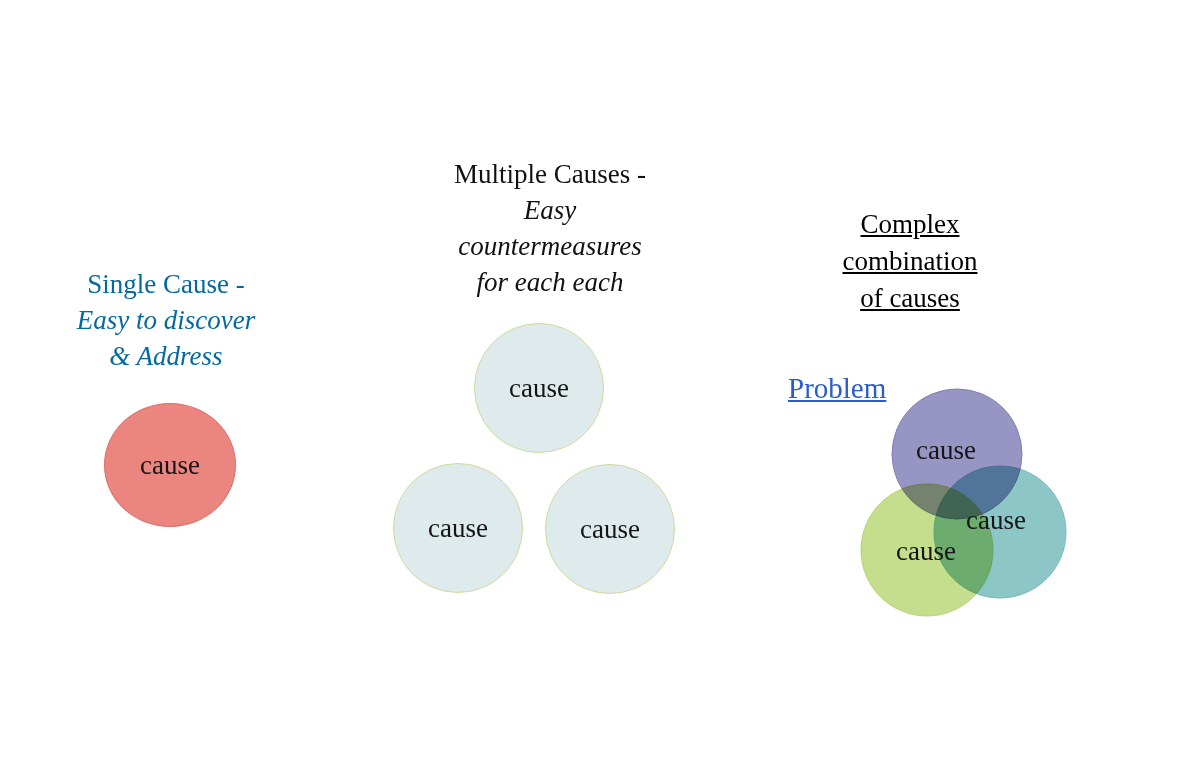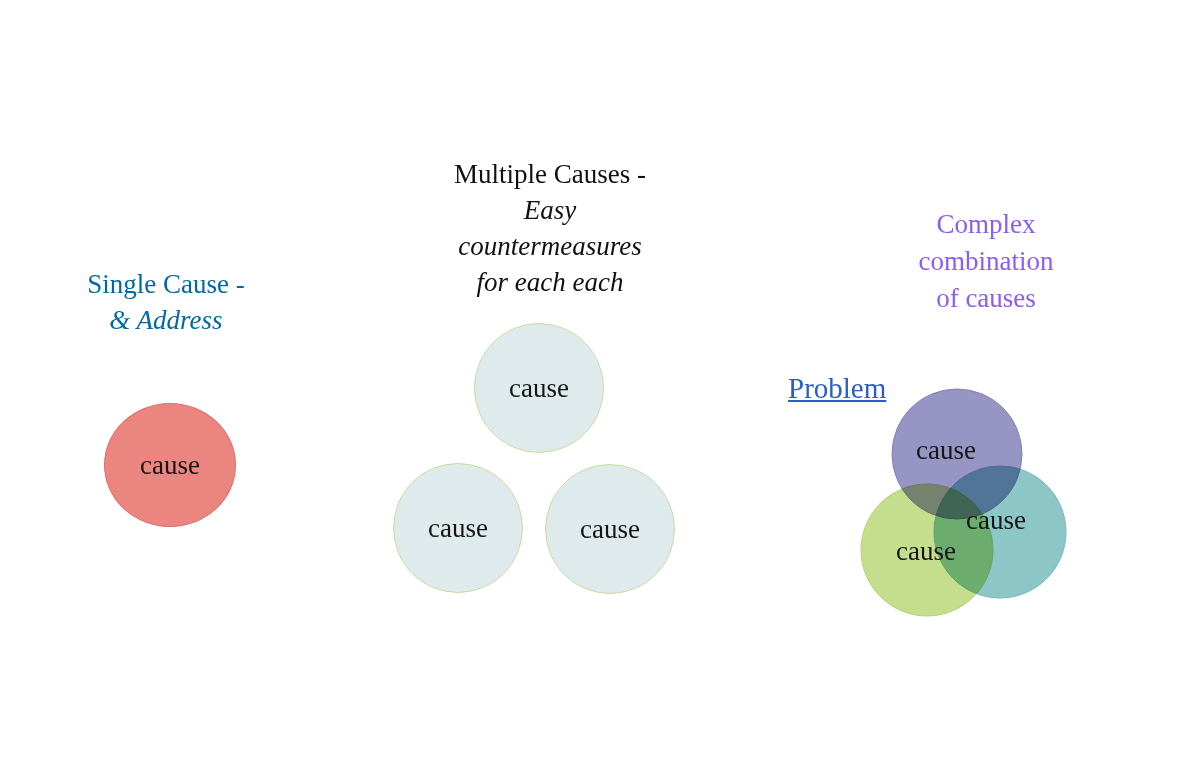--- a/index.html
+++ b/index.html
@@ -55,20 +55,21 @@
   }
 </style>
 </head>
 <body>
 
 <div class="canvas">
 
   <div>
     <div class="title-block" style="left: 26px; top: 266px; width: 280px; color: #0369a1;">
       <div class="title-line">Single Cause -</div>
+      <div class="title-line italic">Easy to discover</div>
       <div class="title-line italic">&amp; Address</div>
     </div>
 
     <div class="shape-circle" style="left: 104px; top: 403px; width: 132px; height: 124px; background-color: rgb(235, 133, 128); border-color: rgb(221, 111, 107);">
       <span class="circle-label" style="color: rgb(22, 22, 22);">cause</span>
     </div>
   </div>
 
   <div>
     <div class="title-block" style="left: 370px; top: 156px; width: 360px; color: rgb(17, 17, 17);">
@@ -85,21 +86,21 @@
     <div class="shape-circle" style="left: 393px; top: 463px; width: 130px; height: 130px; background-color: rgb(222, 234, 235); border-color: rgb(204, 220, 158);">
       <span class="circle-label" style="color: rgb(22, 22, 22);">cause</span>
     </div>
 
     <div class="shape-circle" style="left: 545px; top: 464px; width: 130px; height: 130px; background-color: rgb(222, 234, 235); border-color: rgb(204, 220, 158);">
       <span class="circle-label" style="color: rgb(22, 22, 22);">cause</span>
     </div>
   </div>
 
   <div>
-    <div class="title-block" style="left: 846px; top: 206px; width: 280px; line-height: 37px; color: #8b5cf6;">
+    <div class="title-block" style="left: 770px; top: 206px; width: 280px; line-height: 37px; color: #000000; text-decoration: underline;">
       <div class="title-line">Complex</div>
       <div class="title-line">combination</div>
       <div class="title-line">of causes</div>
     </div>
 
     <a class="problem-link" style="left: 788px; top: 372px; color: rgb(43, 93, 201);">Problem</a>
 
     <svg class="venn-svg" style="left:840px; top:368px;" width="250" height="270" viewBox="0 0 250 270">
       <circle class="venn-circle" cx="117" cy="86" r="65" stroke-width="1" fill="#9795c4" stroke="#807eb2"></circle>
       <circle class="venn-circle" cx="160" cy="164" r="66" stroke-width="1" fill="#8cc6c7" stroke="#7bbabb"></circle>

